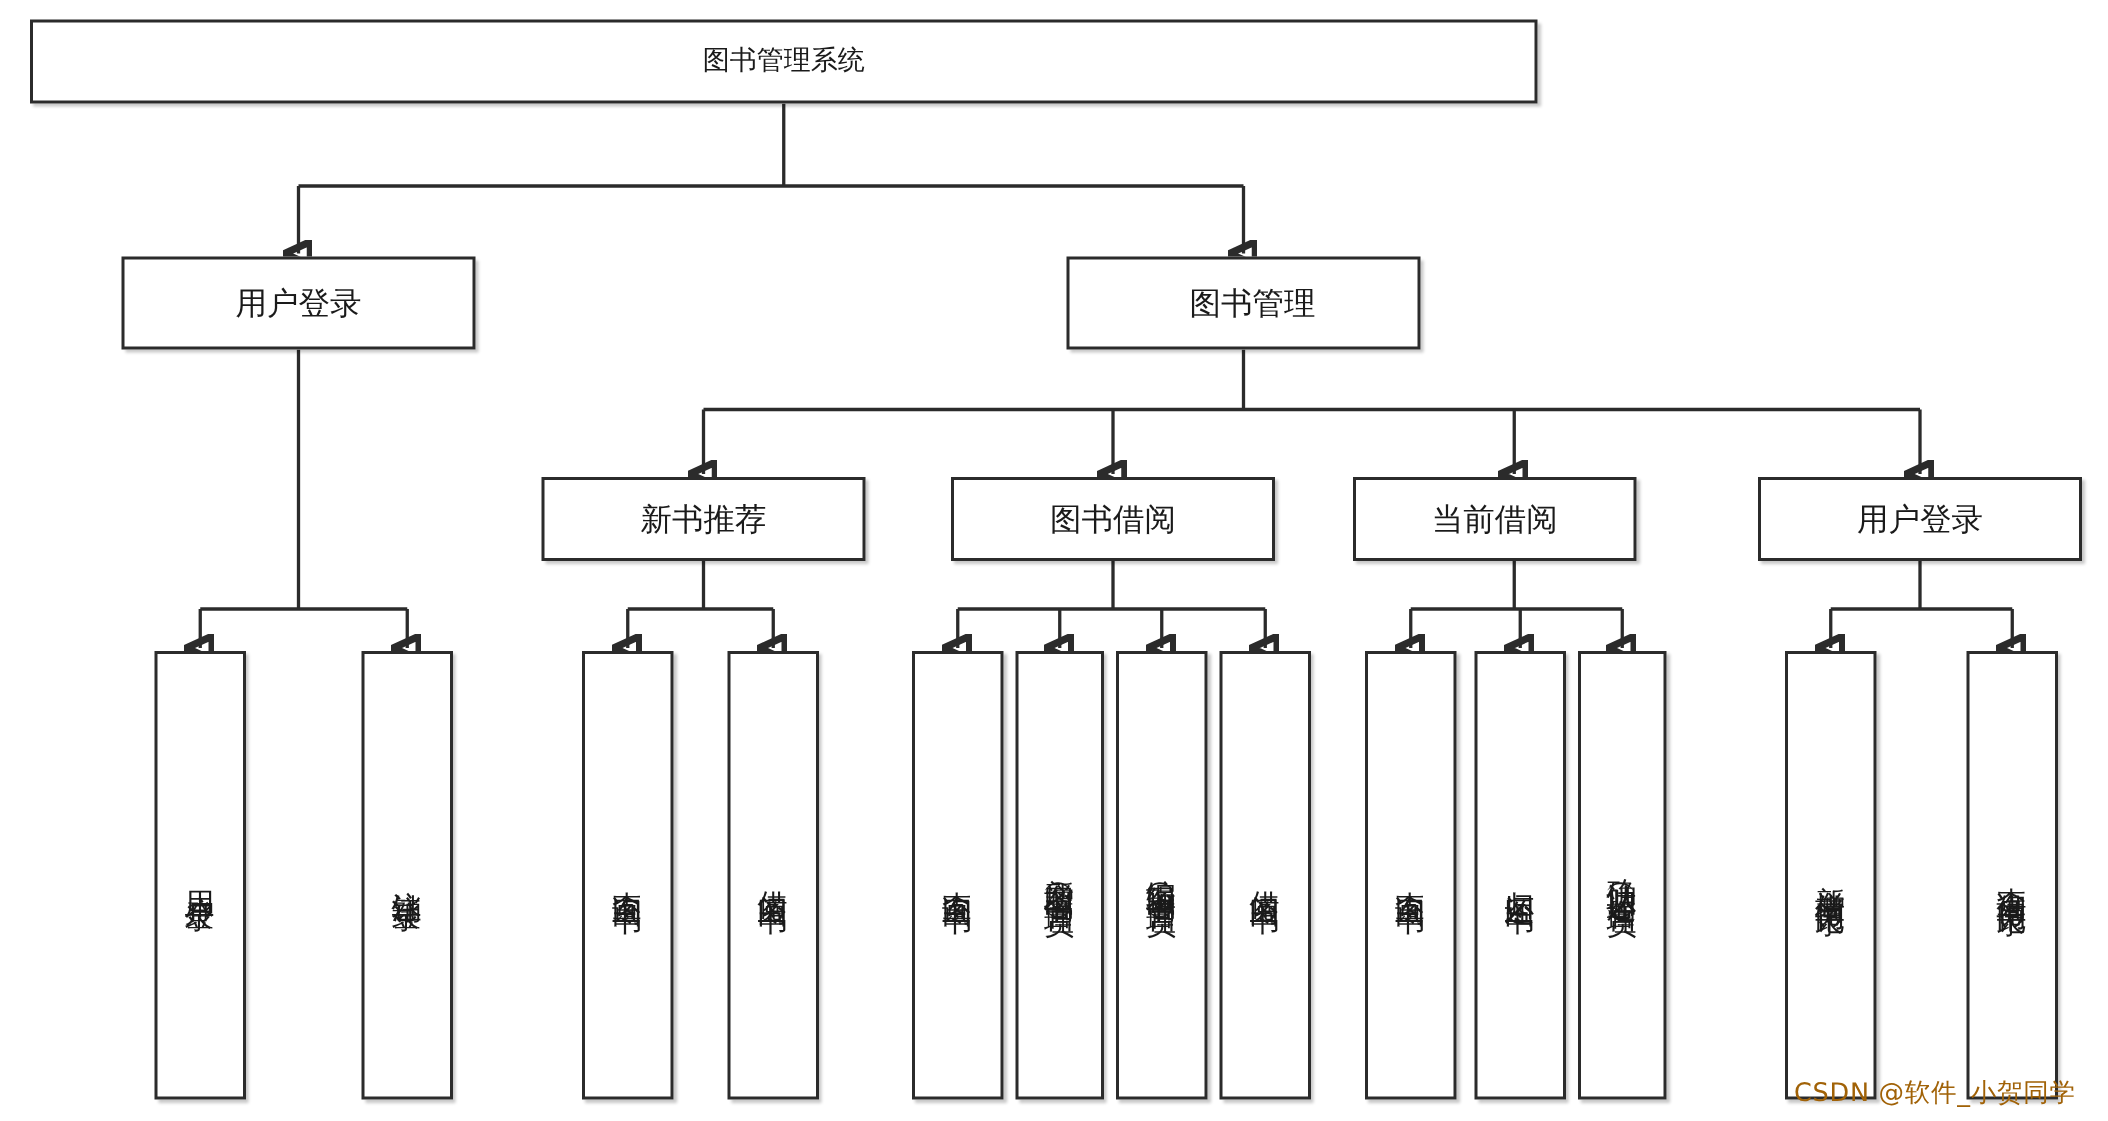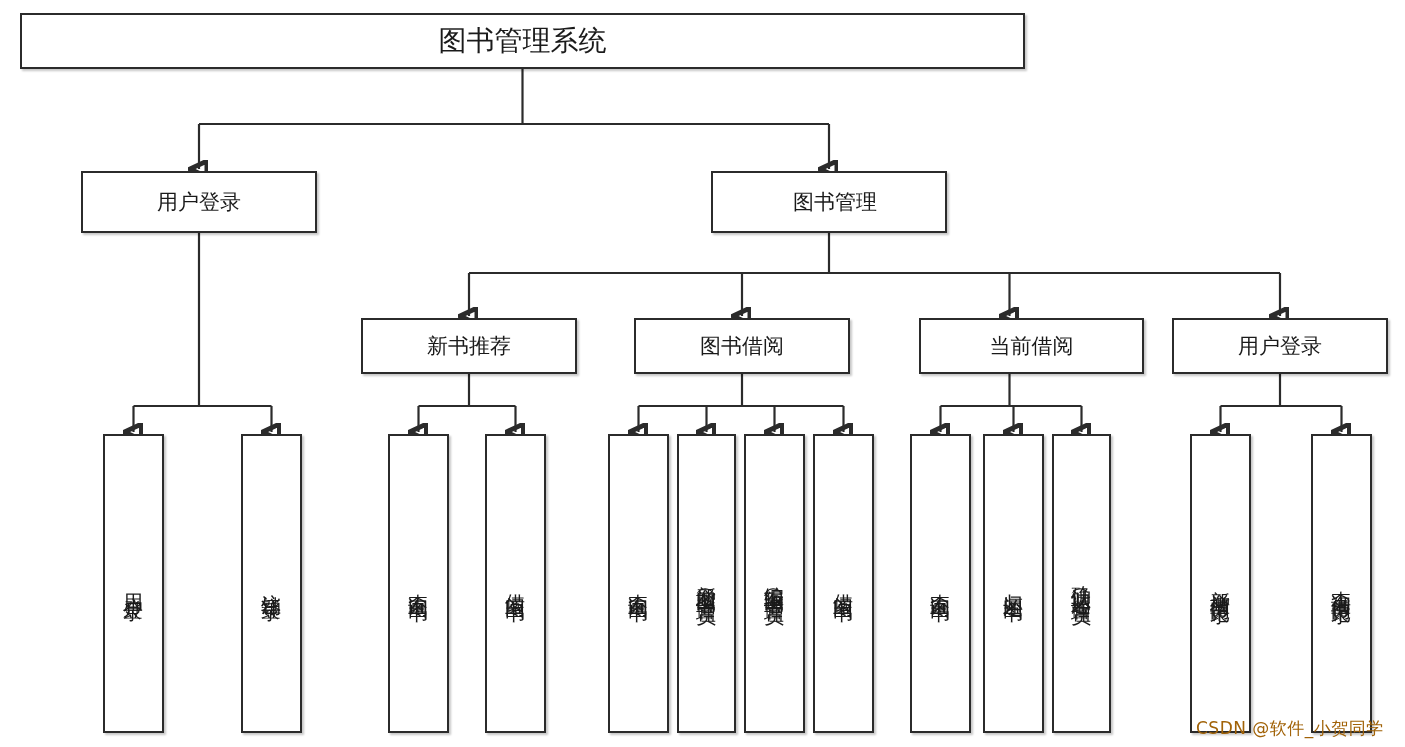--- a/index.html
+++ b/index.html
@@ -30,21 +30,21 @@
   }
   .node .label {
     text-align: center;
     line-height: 1.05;
     white-space: nowrap;
   }
   .node.horizontal .label {
     font-size: 21px;
   }
   .node.root .label {
-    font-size: 28px;
+    font-size: 18px;
   }
   .node.vertical {
     align-items: center;
     justify-content: center;
   }
   .node.vertical .label {
     writing-mode: vertical-rl;
     text-orientation: upright;
     font-size: 20px;
     letter-spacing: 3px;
@@ -131,21 +131,21 @@
   <div class="node horizontal" style="left: 711px; top: 171px; width: 236px; height: 62px; padding-left: 12px;">
     <span class="label">图书管理</span>
   </div>
 
   <div class="node horizontal" style="left: 634px; top: 318px; width: 216px; height: 56px;">
     <span class="label">图书借阅</span>
   </div>
   <div class="node horizontal" style="left: 361px; top: 318px; width: 216px; height: 56px;">
     <span class="label">新书推荐</span>
   </div>
-  <div class="node horizontal" style="left: 902px; top: 318px; width: 225px; height: 56px; margin-left: 17px;">
+  <div class="node horizontal" style="left: 902px; top: 318px; width: 189px; height: 56px;">
     <span class="label">当前借阅</span>
   </div>
   <div class="node horizontal" style="left: 1172px; top: 318px; width: 216px; height: 56px;">
     <span class="label">用户登录</span>
   </div>
 
   <div class="node vertical" style="left: 103px; top: 434px; width: 61px; height: 299px;">
     <span class="label">用户登录</span>
   </div>
   <div class="node vertical" style="left: 241px; top: 434px; width: 61px; height: 299px;">

